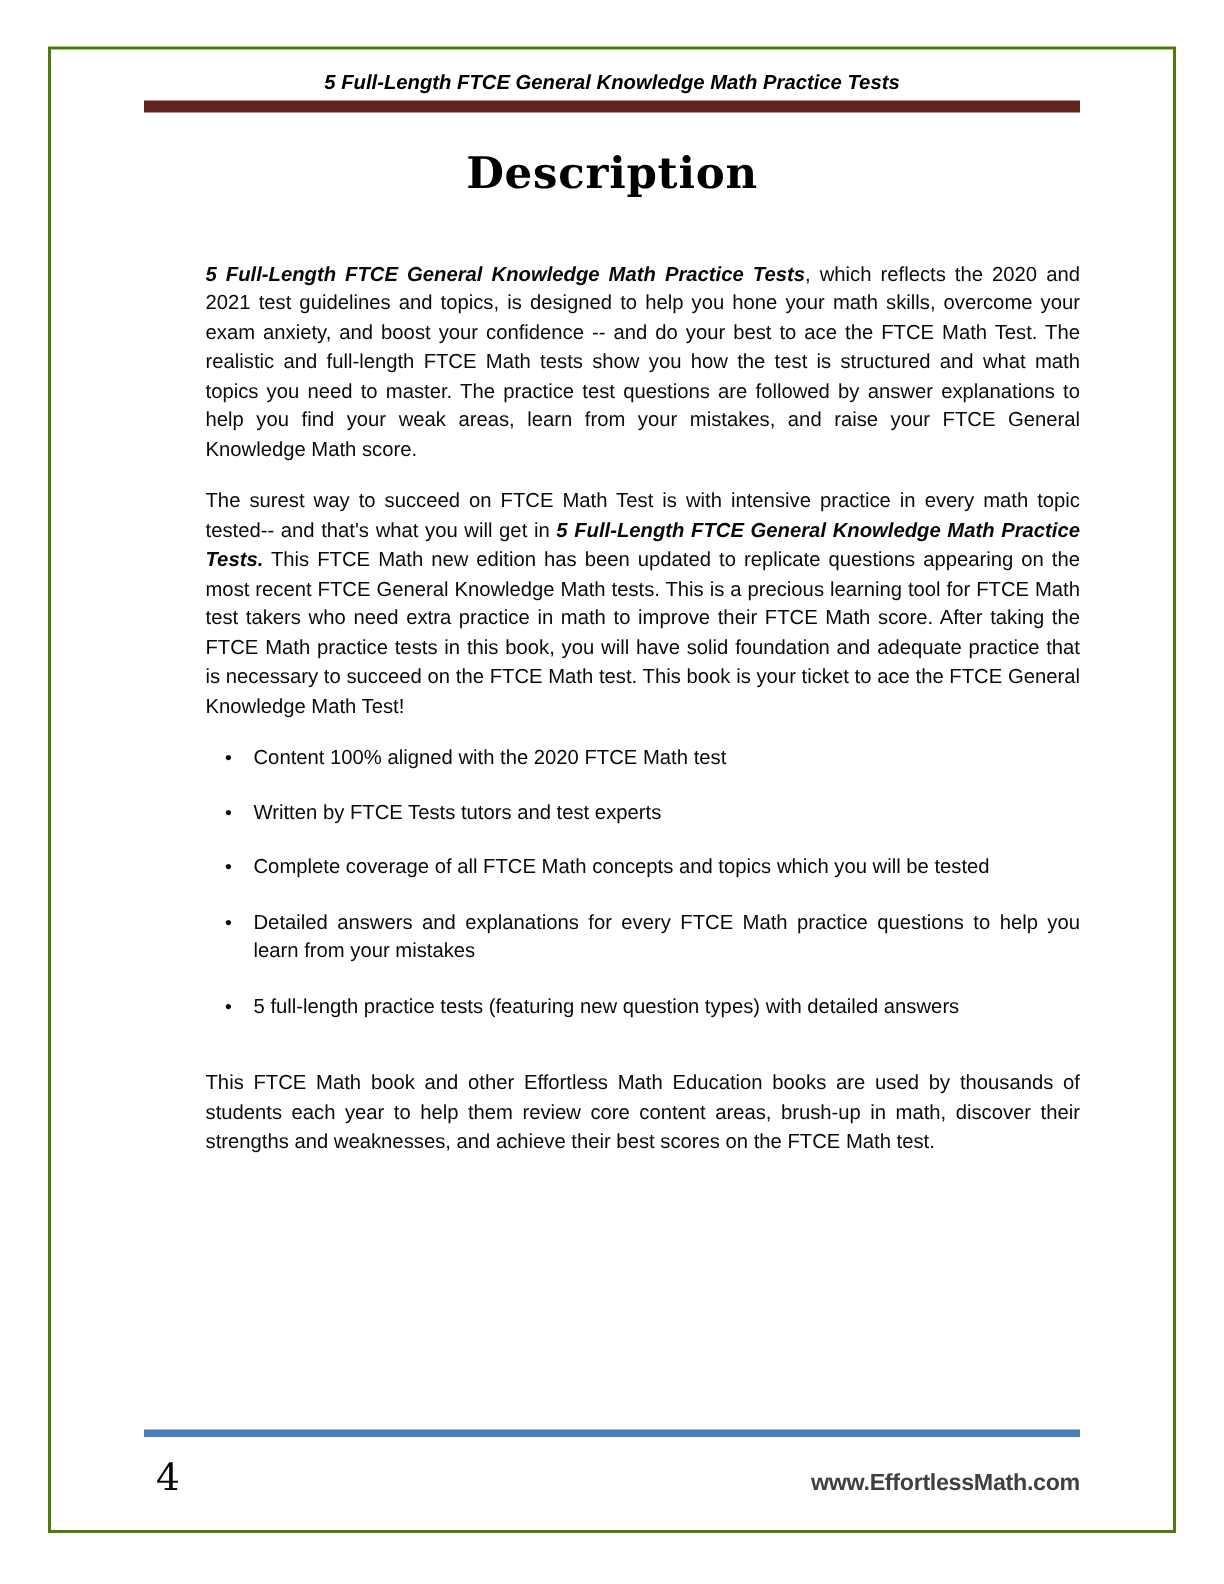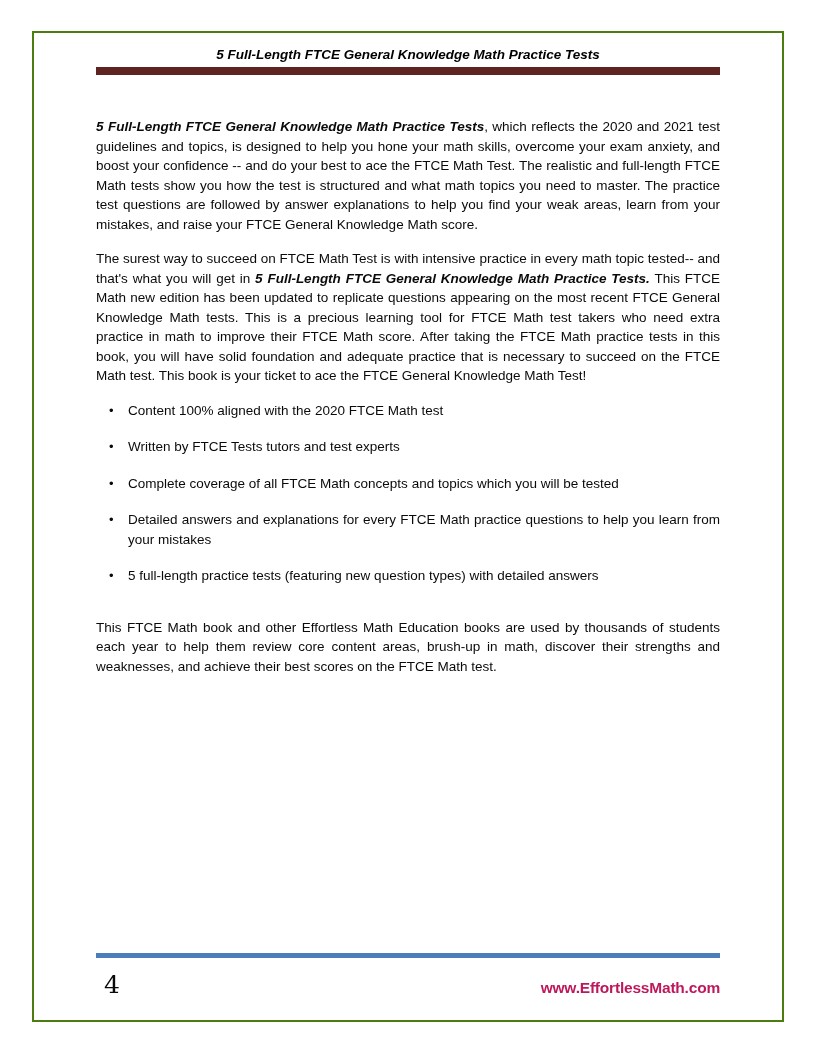--- a/index.html
+++ b/index.html
@@ -46,20 +46,21 @@
     font-weight: bold;
     font-size: 29px;
     line-height: 1.05;
     letter-spacing: 0.5px;
     color: #000000;
   }
   main {
     margin-top: 42px;
     font-size: 13.5px;
     line-height: 19.5px;
+    margin-left: 41px;
   }
   p.para {
     margin: 0 0 15px 0;
     text-align: justify;
   }
   .bi { font-weight: bold; font-style: italic; }
   .b  { font-weight: normal; }
   ul.bullets {
     list-style: none;
     margin: 11px 0 0 0;
@@ -98,34 +99,35 @@
   .page-num {
     font-family: "DejaVu Serif", serif;
     font-size: 25px;
     font-weight: normal;
     margin-left: 8px;
   }
   .site {
     font-weight: bold;
     font-size: 15.5px;
     letter-spacing: -0.2px;
-    color: #be185d;
+    color: #404040;
     text-decoration: none;
   }
 </style>
 </head>
 <body>
 
 <div class="frame">
 
   <header>
     <div class="running-head">5 Full-Length FTCE General Knowledge Math Practice Tests</div>
     <div class="maroon-rule"></div>
   </header>
 
+  <h1 class="page-title">Description</h1>
 
   <main>
 
     <p class="para"><span class="bi">5 Full-Length FTCE General Knowledge Math Practice Tests</span><span>, which reflects the 2020 and 2021 test guidelines and topics, is designed to help you hone your math skills, overcome your exam anxiety, and boost your confidence -- and do your best to ace the FTCE Math Test. The realistic and full-length FTCE Math tests show you how the test is structured and what math topics you need to master. The practice test questions are followed by answer explanations to help you find your weak areas, learn from your mistakes, and raise your FTCE General Knowledge Math score.</span></p>
 
     <p class="para"><span>The surest way to succeed on FTCE Math Test is with intensive practice in every math topic tested-- and that's what you will get in </span><span class="bi">5 Full-Length FTCE General Knowledge Math Practice Tests.</span><span> This FTCE Math new edition has been updated to replicate questions appearing on the most recent FTCE General Knowledge Math tests. This is a precious learning tool for FTCE Math test takers who need extra practice in math to improve their FTCE Math score. After taking the FTCE Math practice tests in this book, you will have solid foundation and adequate practice that is necessary to succeed on the FTCE Math test. </span><span class="b">This book is your ticket to ace the FTCE General Knowledge Math Test!</span></p>
 
 
     <ul class="bullets">
       <li>

